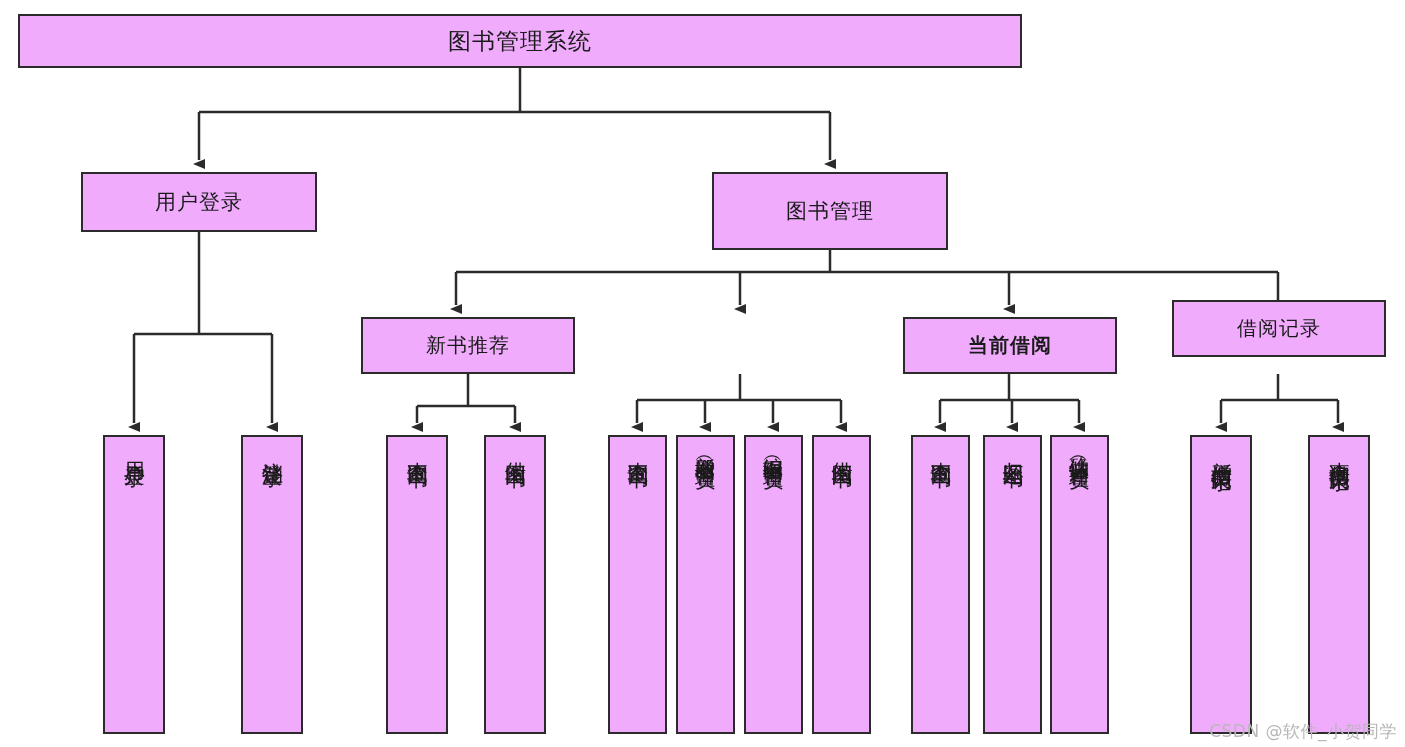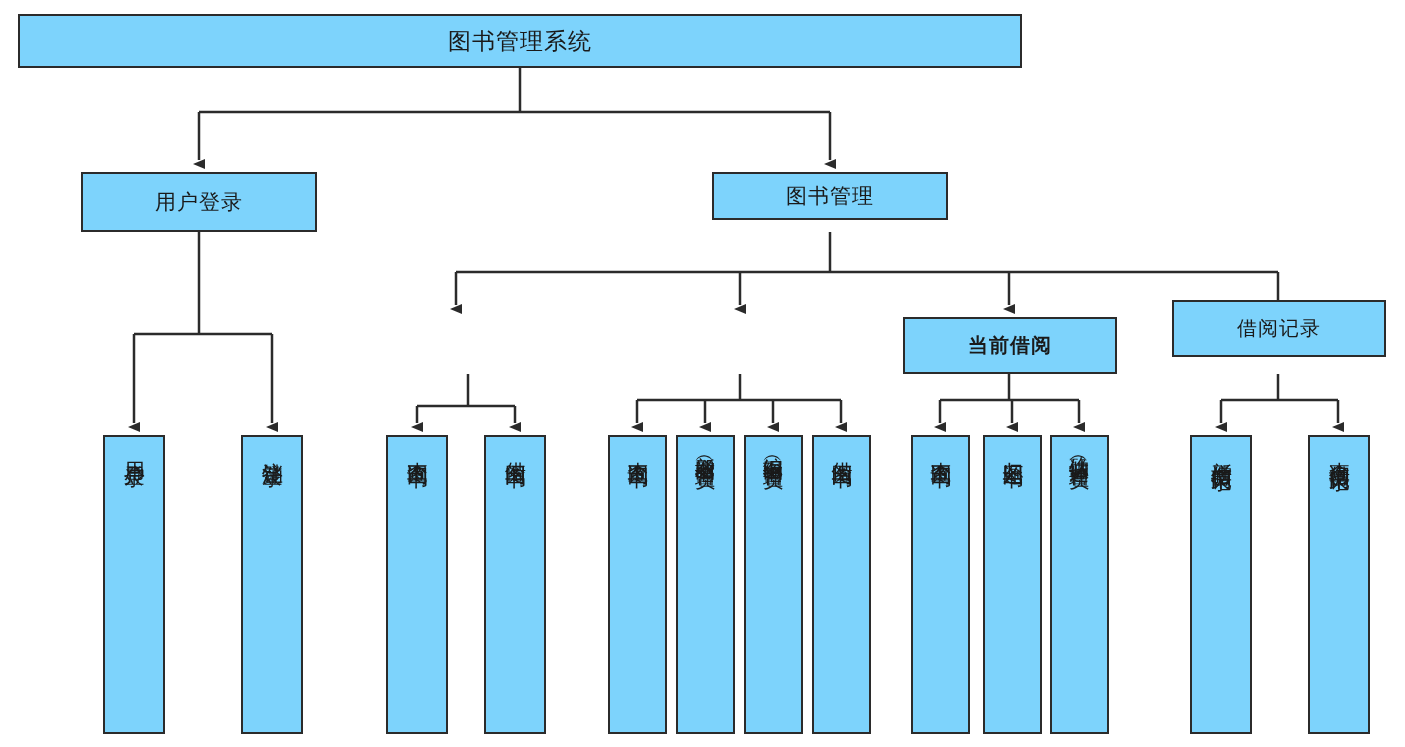--- a/index.html
+++ b/index.html
@@ -23,21 +23,21 @@
     left: 0;
     top: 0;
     width: 1405px;
     height: 747px;
     pointer-events: none;
   }
   .node {
     position: absolute;
     box-sizing: border-box;
     border: 2px solid #2b2b2b;
-    background: #7dd3fc;
+    background: #f0abfc;
     display: flex;
     align-items: center;
     justify-content: center;
     color: #1a1a1a;
   }
   .node.level-0 {
     font-size: 23px;
   }
   .node.level-1 {
     font-size: 21px;
@@ -144,24 +144,27 @@
   </svg>
 
   <div class="node level-0" style="left:18px; top:14px; width:1004px; height:54px;">
     <span class="hlabel">图书管理系统</span>
   </div>
 
   <div class="node level-1" style="left:81px; top:172px; width:236px; height:60px;">
     <span class="hlabel">用户登录</span>
   </div>
 
-  <div class="node level-1" style="left:712px; top:172px; width:236px; height:48px;">
+  <div class="node level-1" style="left:712px; top:172px; width:236px; height:78px;">
     <span class="hlabel">图书管理</span>
   </div>
 
+  <div class="node level-2" style="left:361px; top:317px; width:214px; height:57px;">
+    <span class="hlabel">新书推荐</span>
+  </div>
 
 
   <div class="node level-2" style="left:903px; top:317px; width:214px; height:57px;font-weight:bold;">
     <span class="hlabel">当前借阅</span>
   </div>
 
   <div class="node level-2" style="left:1172px; top:300px; width:214px; height:57px;">
     <span class="hlabel">借阅记录</span>
   </div>
 
@@ -210,14 +213,15 @@
   </div>
 
   <div class="node leaf" style="left:1190px; top:435px; width:62px; height:299px;">
     <span class="vlabel">新增借阅记录</span>
   </div>
 
   <div class="node leaf" style="left:1308px; top:435px; width:62px; height:299px;">
     <span class="vlabel">查询借阅记录</span>
   </div>
 
+  <div id="watermark">CSDN @软件_小贺同学</div>
 
 </div>
 
 </body></html>

